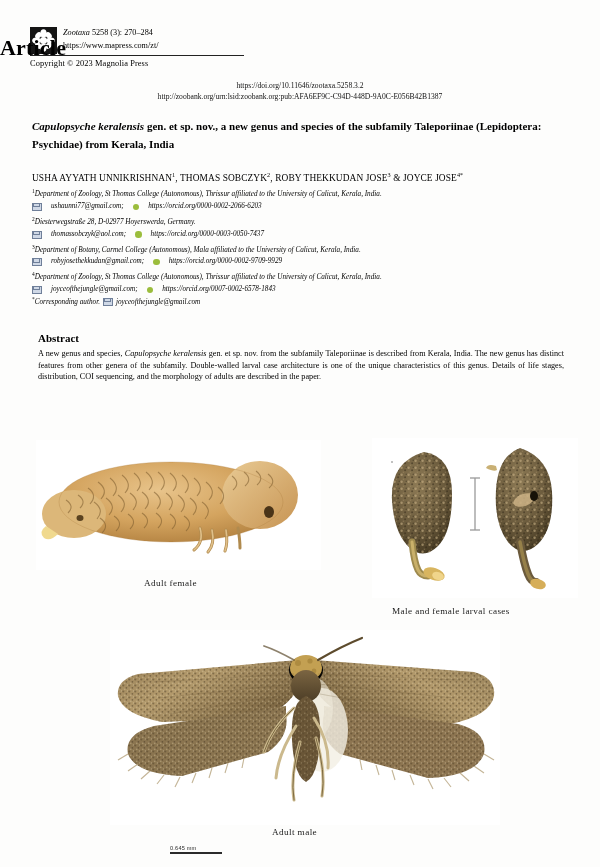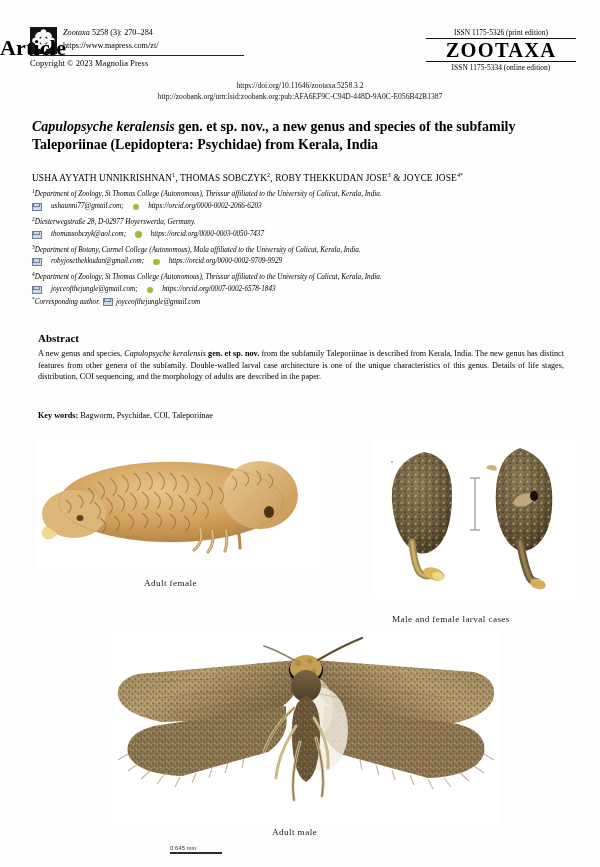--- a/index.html
+++ b/index.html
@@ -103,21 +103,21 @@
     text-align: center;
     font-size: 7.6px;
     line-height: 11px;
     color: #111;
   }
 
   
   .title {
     position: absolute;
     left: 32px; right: 30px; top: 118px;
-    font-size: 14px;
+    font-size: 11px;
     font-weight: bold;
     line-height: 17.5px;
     text-align: left;
   }
   .title em { font-style: italic; }
 
   
   .authors {
     position: absolute;
     left: 32px; right: 26px; top: 168px;
@@ -189,21 +189,21 @@
     margin-top: 12px;
   }
   .abstract-body {
     position: absolute;
     left: 38px; right: 36px; top: 348px;
     font-size: 8.2px;
     line-height: 11.6px;
     text-align: justify;
   }
   .abstract-body em { font-style: italic; }
-  .abstract-body b { font-weight: bold; }
+  .abstract-body b { font-weight: normal; }
   .keywords {
     position: absolute;
     left: 38px; right: 36px; top: 411px;
     font-size: 8.2px;
   }
   .keywords b { font-weight: bold; }
 
   
   .fig { position: absolute; }
 
@@ -211,21 +211,21 @@
   .cap {
     position: absolute;
     font-size: 9.2px;
     letter-spacing: 0.4px;
     color: #1a1a1a;
     white-space: nowrap;
   }
   .cap-female { left: 144px; top: 578px; text-align: center; }
 
   .fig-cases { left: 372px; top: 438px; width: 206px; height: 160px; }
-  .cap-cases { left: 392px; top: 606px; margin-top: 8px; }
+  .cap-cases { left: 392px; top: 606px; }
 
   .fig-male { left: 110px; top: 630px; width: 390px; height: 195px; }
   .cap-male { left: 272px; top: 827px; }
 
   .scalebar {
     position: absolute;
     left: 170px; top: 845px;
     width: 52px;
     text-align: left;
   }
@@ -273,25 +273,20 @@
           <div class="l1"><em>Zootaxa</em><span> 5258 (3): 270–284</span></div>
           <div class="l2">https://www.mapress.com/zt/</div>
         </span>
       </div>
       <div class="mast-rule"></div>
       <div class="copyright">Copyright © 2023 Magnolia Press</div>
     </div>
 
     <div class="mast-center">Article</div>
 
-    <div class="mast-right">
-      <div class="issn-line">ISSN 1175-5326 (print edition)</div>
-      <div class="zootaxa-word">ZOOTAXA</div>
-      <div class="issn-line">ISSN 1175-5334 (online edition)</div>
-    </div>
   </div>
 
   <div class="doi-block">
     <div>https://doi.org/10.11646/zootaxa.5258.3.2</div>
     <div>http://zoobank.org/urn:lsid:zoobank.org:pub:AFA6EF9C-C94D-448D-9A0C-E056B42B1387</div>
   </div>
 
   <div class="title">
     <em>Capulopsyche keralensis</em><span> gen. et sp. nov., a new genus and species of the subfamily Taleporiinae (Lepidoptera: Psychidae) from Kerala, India</span>
   </div>
@@ -335,21 +330,20 @@
 
     <div class="corr">
       <span><sup>*</sup><span>Corresponding author.</span></span>
       <span class="mail-icon"></span>
       <span>joyceofthejungle@gmail.com</span>
     </div>
   </div>
 
   <div class="abstract-head">Abstract</div>
   <div class="abstract-body"><span>A new genus and species, </span><em>Capulopsyche keralensis</em><b> gen. et sp. nov.</b><span> from the subfamily Taleporiinae is described from Kerala, India. The new genus has distinct features from other genera of the subfamily. Double-walled larval case architecture is one of the unique characteristics of this genus. Details of life stages, distribution, COI sequencing, and the morphology of adults are described in the paper.</span></div>
-  <div class="keywords"><b>Key words:</b><span> Bagworm, Psychidae, COI, Taleporiinae</span></div>
 
   <div class="fig fig-female">
     <svg class="photo" width="285" height="130" viewBox="0 0 285 130">
       <defs>
         <radialGradient id="larvaBody" cx="45%" cy="35%" r="72%">
           <stop offset="0%" stop-color="#e8c48b"></stop>
           <stop offset="55%" stop-color="#d4a45f"></stop>
           <stop offset="100%" stop-color="#b07f3e"></stop>
         </radialGradient>
         <linearGradient id="larvaHead" x1="0" y1="0" x2="1" y2="1">

